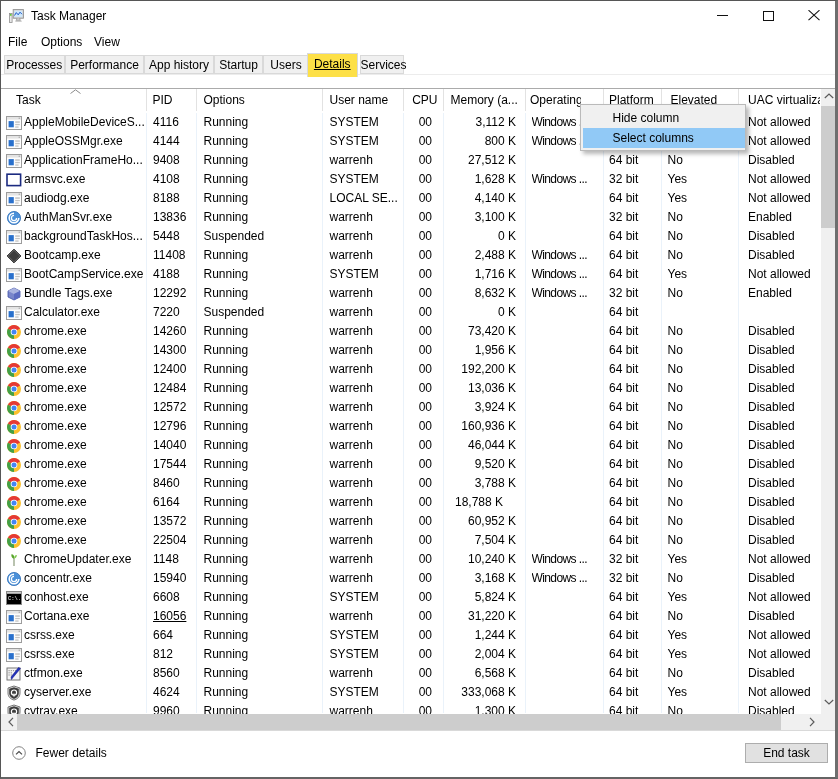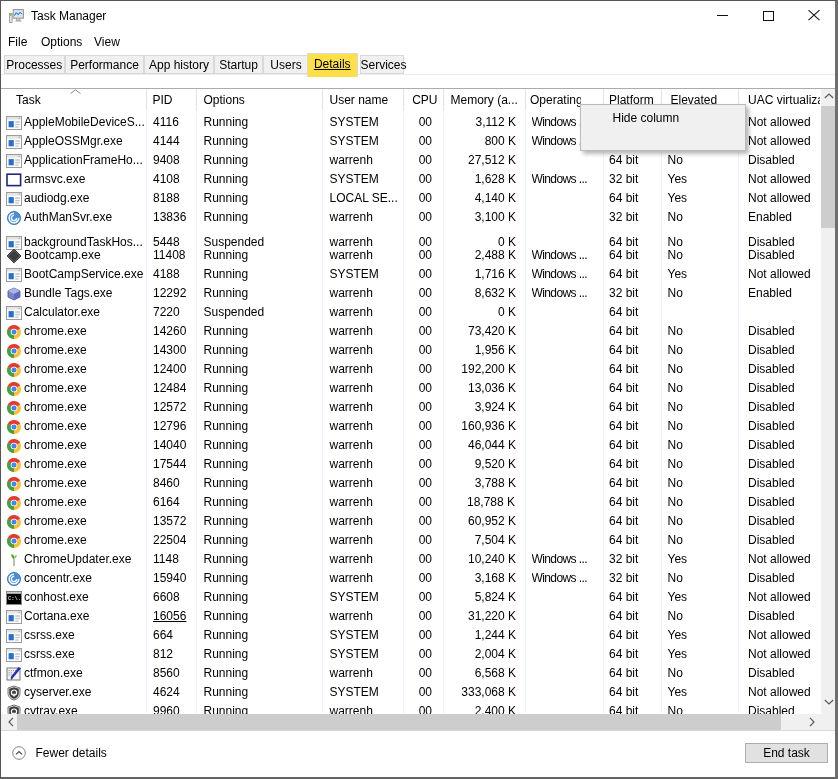--- a/index.html
+++ b/index.html
@@ -177,21 +177,21 @@
 <div class="cell" style="left:24px;">AuthManSvr.exe</div>
 <div class="cell" style="left:153px;">13836</div>
 <div class="cell" style="left:203.5px;">Running</div>
 <div class="cell" style="left:329.5px;">warrenh</div>
 <div class="cell r" style="left:372px;width:60px;">00</div>
 <div class="cell r" style="left:416px;width:100px;">3,100 K</div>
 <div class="cell" style="left:609px;">32 bit</div>
 <div class="cell" style="left:667.5px;">No</div>
 <div class="cell" style="left:748px;">Enabled</div>
 </div>
-<div class="abs" style="left:0;top:233px;width:821px;height:19px;overflow:hidden;padding-left:6px;">
+<div class="abs" style="left:0;top:227px;width:821px;height:19px;overflow:hidden;padding-left:6px;">
 <span class="abs" style="left:6px;top:1.5px;width:16px;height:16px;"><svg width="16" height="16" viewBox="0 0 16 16">
         <rect x="0.5" y="1.5" width="15" height="13" fill="#fdfdfd" stroke="#9c9c9c"></rect>
         <rect x="1" y="2" width="14" height="2.6" fill="#e4e4e4"></rect>
         <rect x="12.6" y="2.6" width="1.4" height="1.2" fill="#aaaaaa"></rect>
         <rect x="2.6" y="6.1" width="5.2" height="6.2" fill="#2970cc"></rect>
         <rect x="9.2" y="6.4" width="4.6" height="1.3" fill="#b9b9b9"></rect>
         <rect x="9.2" y="8.9" width="4.6" height="1.3" fill="#c4c4c4"></rect>
         <rect x="9.2" y="11.4" width="3.4" height="1.3" fill="#c4c4c4"></rect>
       </svg></span>
 <div class="cell" style="left:24px;">backgroundTaskHos...</div>
@@ -446,21 +446,21 @@
         <path d="M8 8 L1.94 4.5 A7 7 0 0 0 8 15 Z" fill="#43a047"></path>
         <path d="M8 8 L1.94 4.5 A7 7 0 0 1 14.06 4.5 Z" fill="#e53935"></path>
         <circle cx="8" cy="8" r="3.3" fill="#ffffff"></circle>
         <circle cx="8" cy="8" r="2.5" fill="#4285f4"></circle>
       </svg></span>
 <div class="cell" style="left:24px;">chrome.exe</div>
 <div class="cell" style="left:153px;">6164</div>
 <div class="cell" style="left:203.5px;">Running</div>
 <div class="cell" style="left:329.5px;">warrenh</div>
 <div class="cell r" style="left:372px;width:60px;">00</div>
-<div class="cell r" style="left:415px;width:100px;">18,788 K</div>
+<div class="cell r" style="left:403px;width:100px;">18,788 K</div>
 <div class="cell" style="left:609px;">64 bit</div>
 <div class="cell" style="left:667.5px;">No</div>
 <div class="cell" style="left:748px;">Disabled</div>
 </div>
 <div class="abs" style="left:0;top:512px;width:821px;height:19px;overflow:hidden;">
 <span class="abs" style="left:6px;top:1.5px;width:16px;height:16px;"><svg width="16" height="16" viewBox="0 0 16 16">
         <circle cx="8" cy="8" r="7" fill="#fbc02d"></circle>
         <path d="M8 8 L1.94 4.5 A7 7 0 0 0 8 15 Z" fill="#43a047"></path>
         <path d="M8 8 L1.94 4.5 A7 7 0 0 1 14.06 4.5 Z" fill="#e53935"></path>
         <circle cx="8" cy="8" r="3.3" fill="#ffffff"></circle>
@@ -652,21 +652,21 @@
         <path d="M8 1 L14 3 L14 8 C14 12 11 14.4 8 15 C5 14.4 2 12 2 8 L2 3 Z" fill="#e8e8e8" stroke="#555555" stroke-width="0.8"></path>
         <path d="M8 2.2 L12.8 3.8 L12.8 8 C12.8 11.2 10.4 13.3 8 13.9 C5.6 13.3 3.2 11.2 3.2 8 L3.2 3.8 Z" fill="#3d3d3d"></path>
         <circle cx="8" cy="7.6" r="2.6" fill="none" stroke="#ffffff" stroke-width="1.2"></circle>
         <rect x="7.4" y="8.6" width="1.2" height="3" fill="#ffffff"></rect>
       </svg></span>
 <div class="cell" style="left:24px;">cytray.exe</div>
 <div class="cell" style="left:153px;">9960</div>
 <div class="cell" style="left:203.5px;">Running</div>
 <div class="cell" style="left:329.5px;">warrenh</div>
 <div class="cell r" style="left:372px;width:60px;">00</div>
-<div class="cell r" style="left:416px;width:100px;">2,400 K</div>
+<div class="cell r" style="left:416px;width:100px;">1,300 K</div>
 <div class="cell" style="left:609px;">64 bit</div>
 <div class="cell" style="left:667.5px;">No</div>
 <div class="cell" style="left:748px;">Disabled</div>
 </div>
 <div class="abs" style="left:0;top:713.5px;width:838px;height:66px;background:#fff;z-index:5;"></div>
 <div class="abs" style="left:821px;top:89px;width:15px;height:624.5px;background:#f0f0f0;z-index:6;"></div>
 <div class="abs" style="left:821px;top:106px;width:15px;height:122px;background:#cdcdcd;z-index:7;"></div>
 <svg class="abs" style="left:823.5px;top:93px;z-index:8" width="10" height="6" viewBox="0 0 10 6">
     <path d="M0.8 5 L5 1 L9.2 5" fill="none" stroke="#5b5b5b" stroke-width="1.2"></path>
   </svg>
@@ -683,13 +683,14 @@
   </svg>
 <div class="abs" style="left:1px;top:729.5px;width:835px;height:1px;background:#d9d9d9;z-index:6;"></div>
 <svg class="abs" style="left:11.5px;top:746px;z-index:7" width="14" height="14" viewBox="0 0 14 14">
     <circle cx="7" cy="7" r="6.3" fill="none" stroke="#838383" stroke-width="1"></circle>
     <path d="M4 8.4 L7 5.6 L10 8.4" fill="none" stroke="#4a4a4a" stroke-width="1.2"></path>
   </svg>
 <div class="abs" style="left:35.5px;top:746px;height:14px;line-height:14px;z-index:7;">Fewer details</div>
 <div class="abs" style="left:745px;top:743px;width:83px;height:20px;background:#e1e1e1;border:1px solid #adadad;box-sizing:border-box;text-align:center;line-height:18px;z-index:7;">End task</div>
 <div class="abs" style="left:579.5px;top:104px;width:166.5px;height:46.5px;background:#f0f0f0;border:1px solid #bababa;box-sizing:border-box;z-index:20;box-shadow:3px 3px 4px rgba(0,0,0,0.28);">
 <div class="abs" style="left:2px;top:2.5px;width:162.5px;height:20px;line-height:20px;"><span style="margin-left:30px;">Hide column</span></div>
+<div class="abs" style="left:2px;top:22.5px;width:162.5px;height:20px;line-height:20px;background:#91c9f6;"><span style="margin-left:30px;">Select columns</span></div>
 </div>
 <div id="frame"></div>
 </body></html>

